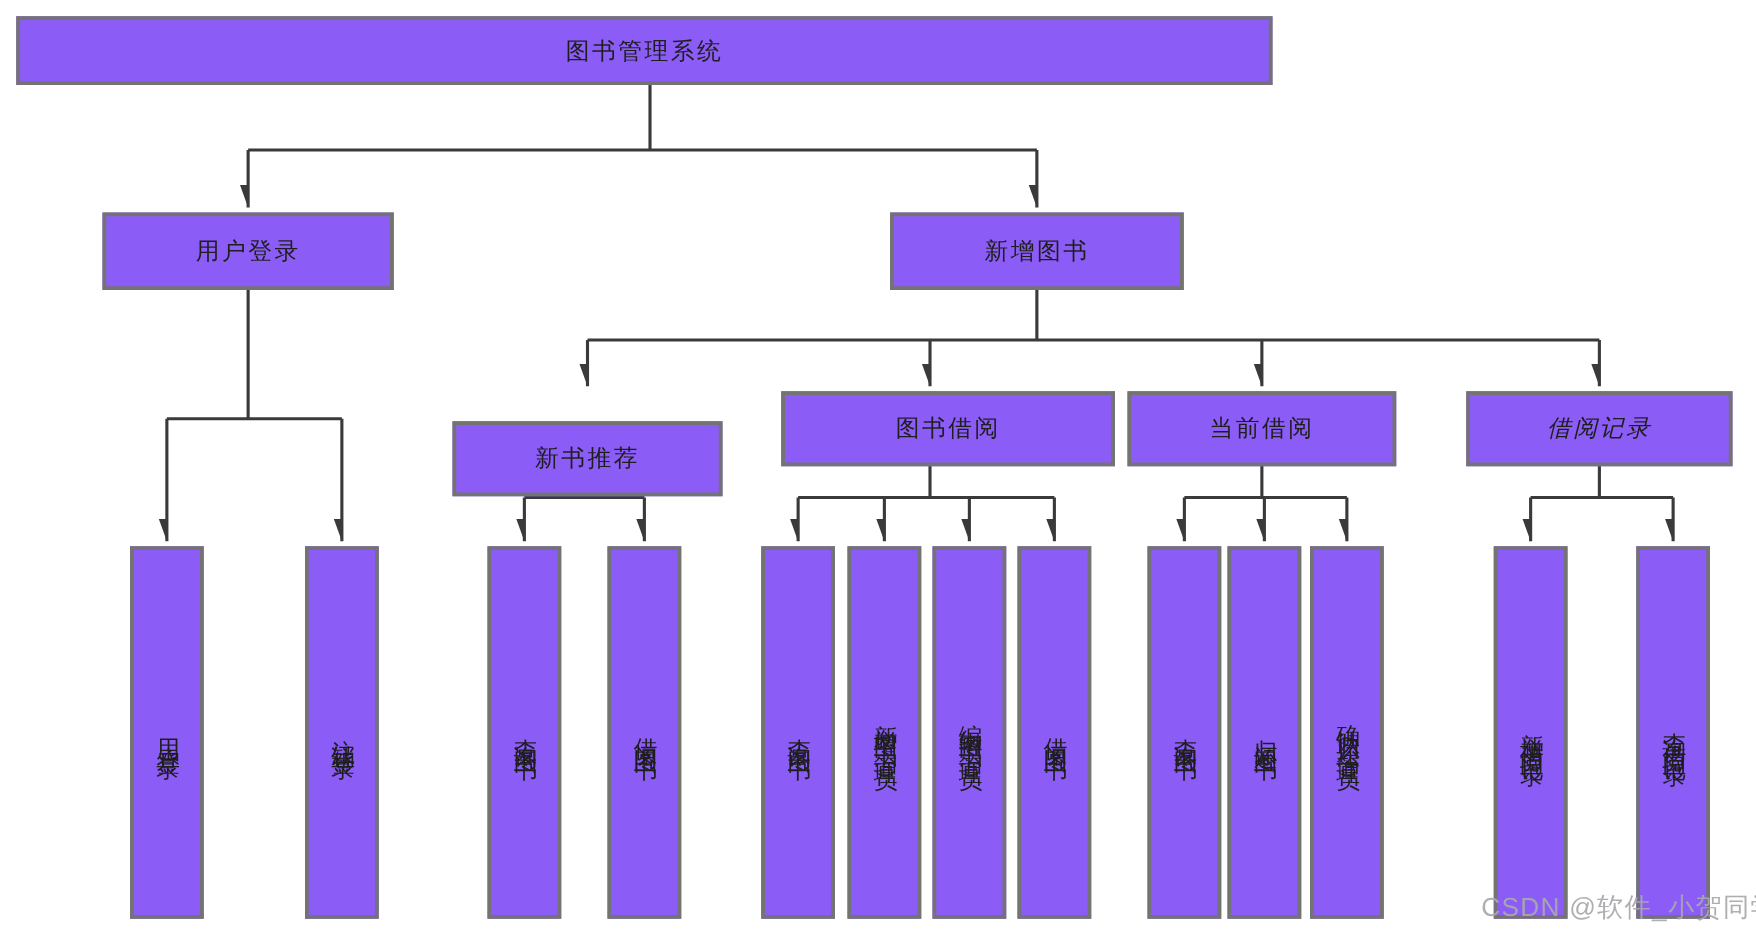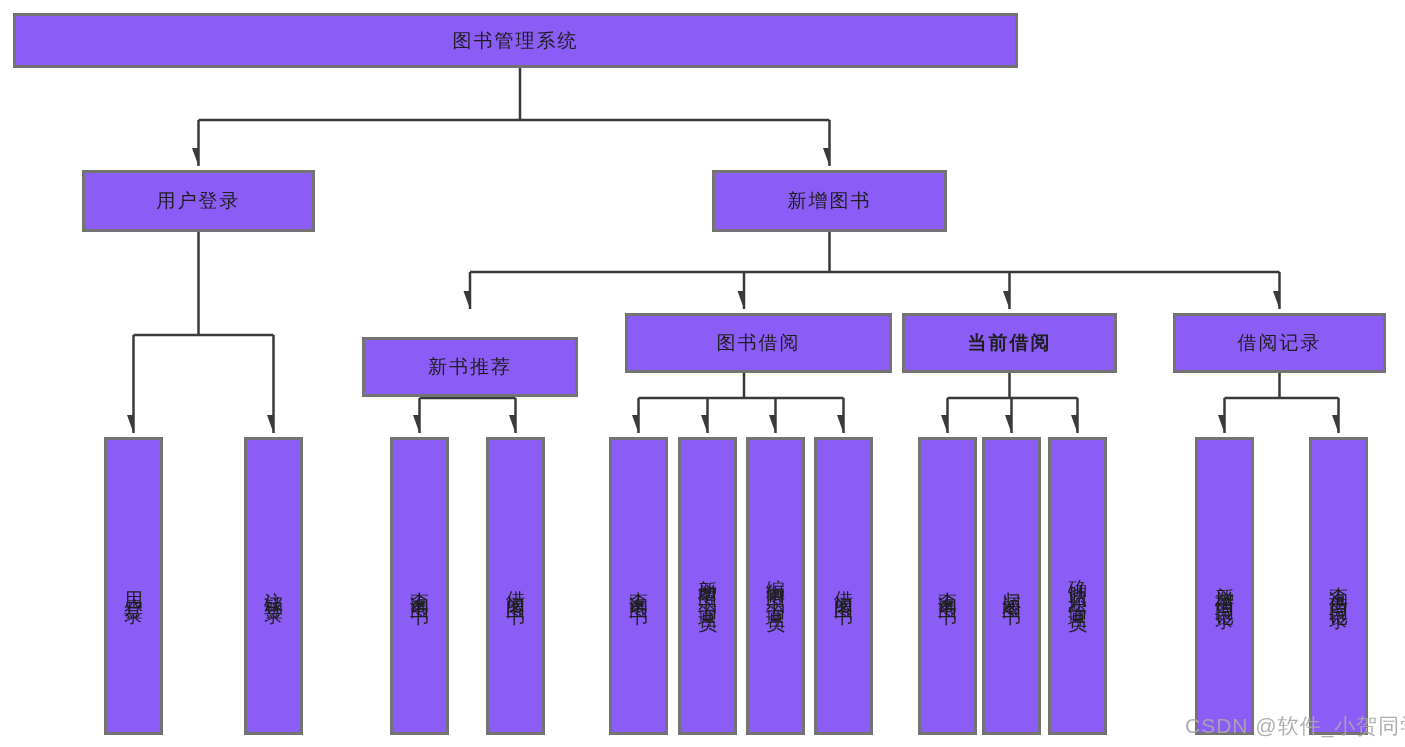--- a/index.html
+++ b/index.html
@@ -43,22 +43,22 @@
     white-space: nowrap;
     font-size: 19px;
   }
   
   #n-root  { left: 13px;  top: 13px;  width: 1005px; height: 55px; }
   #n-ulog  { left: 82px;  top: 170px; width: 233px;  height: 62px; }
   #n-bmgmt { left: 712px; top: 170px; width: 235px;  height: 62px; }
   
   #n-nbr { left: 362px;  top: 313px; width: 216px; height: 60px; margin-top: 24px; }
   #n-bb  { left: 610px;  top: 313px; width: 267px; height: 60px; margin-left: 15px; }
-  #n-cb  { left: 902px;  top: 313px; width: 215px; height: 60px; font-weight: bold; }
-  #n-br  { left: 1173px; top: 313px; width: 213px; height: 60px; }
+  #n-cb  { left: 902px;  top: 313px; width: 215px; height: 60px; }
+  #n-br  { left: 1173px; top: 313px; width: 213px; height: 60px; font-style: italic; }
   
   .leaf { top: 437px; width: 59px; height: 298px; }
   #l-ulogin  { left: 104px; }
   #l-logout  { left: 244px; }
   #l-nbr-q   { left: 390px; }
   #l-nbr-b   { left: 486px; }
   #l-bb-q    { left: 609px; }
   #l-bb-add  { left: 678px; }
   #l-bb-edit { left: 746px; }
   #l-bb-bor  { left: 814px; }

